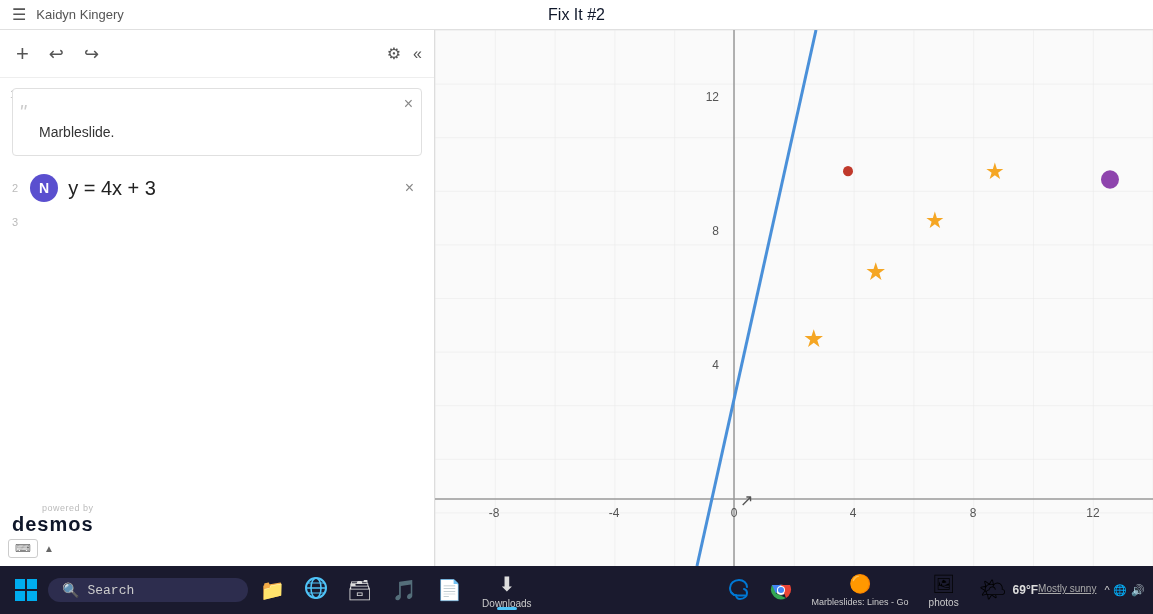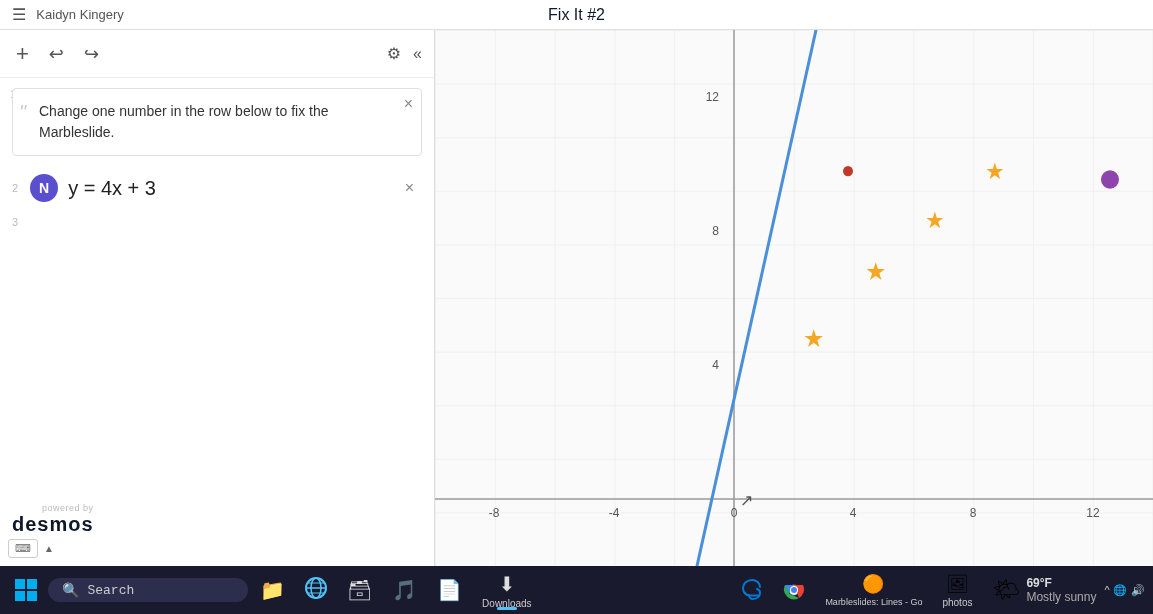--- a/index.html
+++ b/index.html
@@ -320,30 +320,31 @@
       display: flex;
       align-items: center;
       gap: 6px;
       cursor: pointer;
     }
     .weather-icon {
       font-size: 22px;
     }
     .weather-info {
       display: flex;
-      flex-direction: column;
+      flex-direction: row;
     }
     .weather-temp {
       font-size: 12px;
       color: #ddd;
       font-weight: 600;
     }
     .weather-desc {
-      font-size: 12px;
+      font-size: 10px;
       color: #aaa;
+      text-decoration: underline;
     }
 
     .system-tray {
       display: flex;
       align-items: center;
       gap: 4px;
       font-size: 11px;
       color: #ccc;
     }
   </style>
@@ -372,21 +373,21 @@
       </div>
 
       <div style="position:relative; height:0;">
         <span class="row-num" style="top:10px; left:10px; position:absolute;">1</span>
       </div>
 
       <div class="instruction-card">
         <span class="quote-icon">"</span>
         <button class="close-btn">×</button>
         <div style="padding-left: 12px;">
-          <span>Change one number in the row below to fix the</span><br>
+          <br>
           <span>Marbleslide.</span>
         </div>
       </div>
 
       <div class="equation-row">
         <span style="font-size:11px; color:#bbb; margin-right:2px;">2</span>
         <div class="equation-icon">
           <span>N</span>
         </div>
         <span class="equation-text">y = 4x + 3</span>

